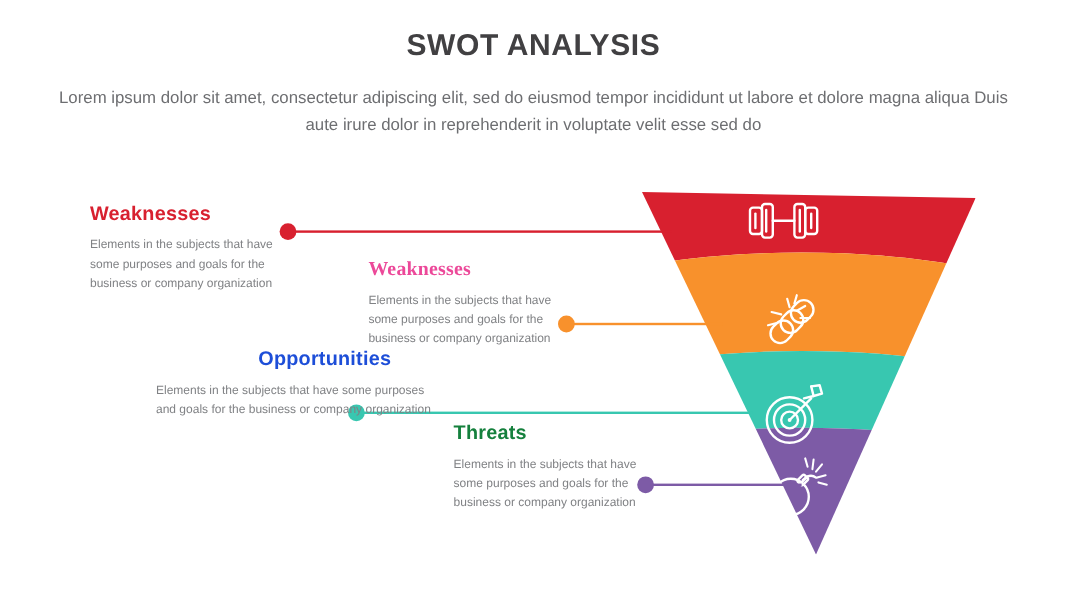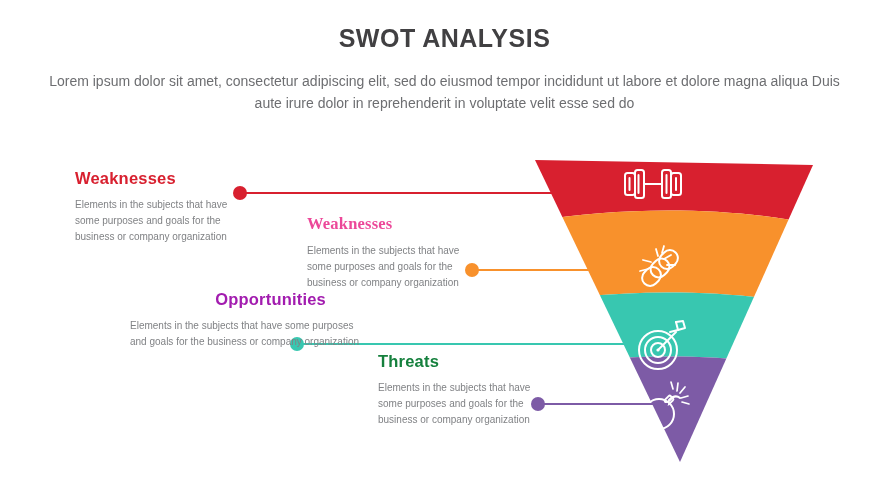--- a/index.html
+++ b/index.html
@@ -212,21 +212,21 @@
     <p class="heading" style="color:#d8202f;">Weaknesses</p>
     <p class="body" style="width:160px;">Elements in the subjects that have some purposes and goals for the  business or company organization</p>
   </div>
 
   <div class="block" style="left:307px; top:214px;">
     <p class="heading" style="color:#ec4899;font-family:Liberation Serif, serif;">Weaknesses</p>
     <p class="body" style="width:160px;">Elements in the subjects that have some purposes and goals for the  business or company organization</p>
   </div>
 
   <div class="block right-align" style="left:96px; top:290px;">
-    <p class="heading" style="color:#a21caf;">Opportunities</p>
+    <p class="heading" style="color:#1d4ed8;">Opportunities</p>
     <p class="body" style="width:230px; text-align:left; margin-left:34px;">Elements in the subjects that have some purposes and goals for the  business or company organization</p>
   </div>
 
   <div class="block" style="left:378px; top:352px;">
     <p class="heading" style="color:#15803d;">Threats</p>
     <p class="body" style="width:160px;">Elements in the subjects that have some purposes and goals for the  business or company organization</p>
   </div>
 
 </div>
 

